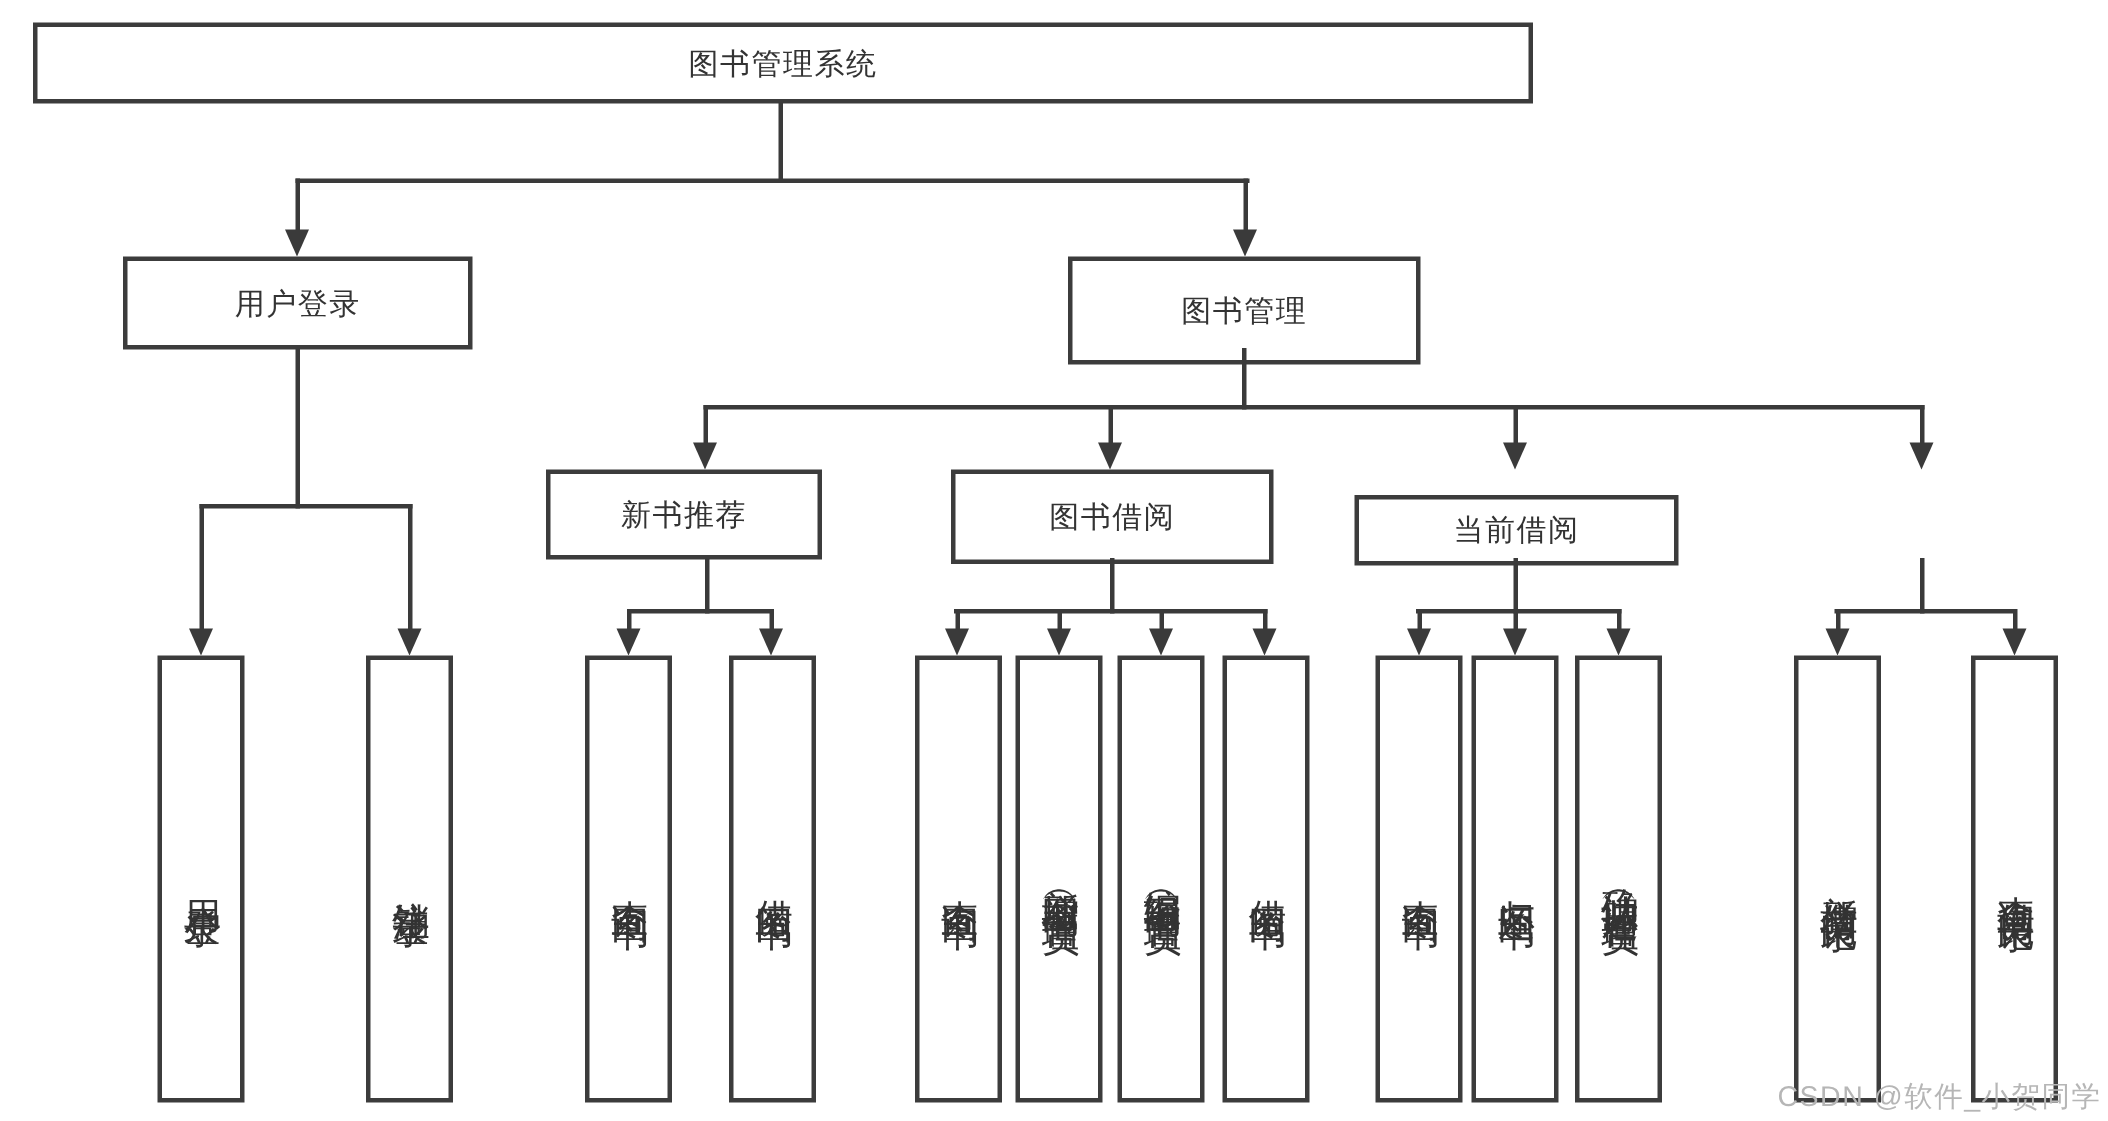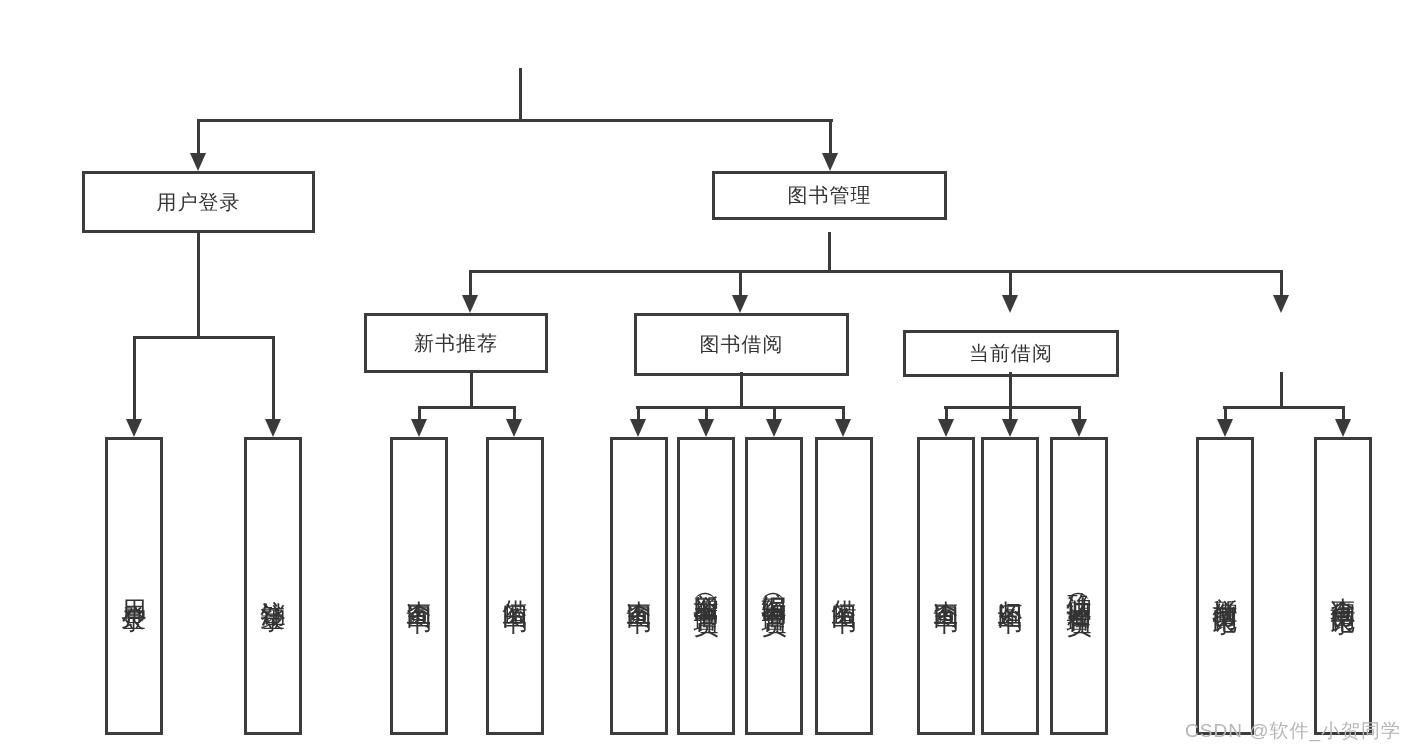--- a/index.html
+++ b/index.html
@@ -52,32 +52,35 @@
     color: #b6b6b6;
     letter-spacing: 1px;
     white-space: nowrap;
   }
 </style>
 </head>
 <body>
 
 <div id="canvas">
 
+  <div class="box" style="left:22px;top:15px;width:1000px;height:54px">
+    <span>图书管理系统</span>
+  </div>
 
   <div class="line" style="left:519px;top:68px;width:3px;height:53px"></div>
   <div class="line" style="left:197px;top:119px;width:636px;height:3px"></div>
   <div class="line" style="left:197px;top:119px;width:3px;height:37px"></div>
   <div class="tri" style="left:190px;top:153px"></div>
   <div class="line" style="left:829px;top:119px;width:3px;height:37px"></div>
   <div class="tri" style="left:822px;top:153px"></div>
 
   <div class="box" style="left:82px;top:171px;width:233px;height:62px">
     <span>用户登录</span>
   </div>
-  <div class="box" style="left:712px;top:171px;width:235px;height:49px">
+  <div class="box" style="left:712px;top:171px;width:235px;height:72px">
     <span>图书管理</span>
   </div>
 
   <div class="line" style="left:197px;top:232px;width:3px;height:107px"></div>
   <div class="line" style="left:133px;top:336px;width:142px;height:3px"></div>
   <div class="line" style="left:133px;top:336px;width:3px;height:85px"></div>
   <div class="tri" style="left:126px;top:419px"></div>
   <div class="line" style="left:272px;top:336px;width:3px;height:85px"></div>
   <div class="tri" style="left:265px;top:419px"></div>
 

